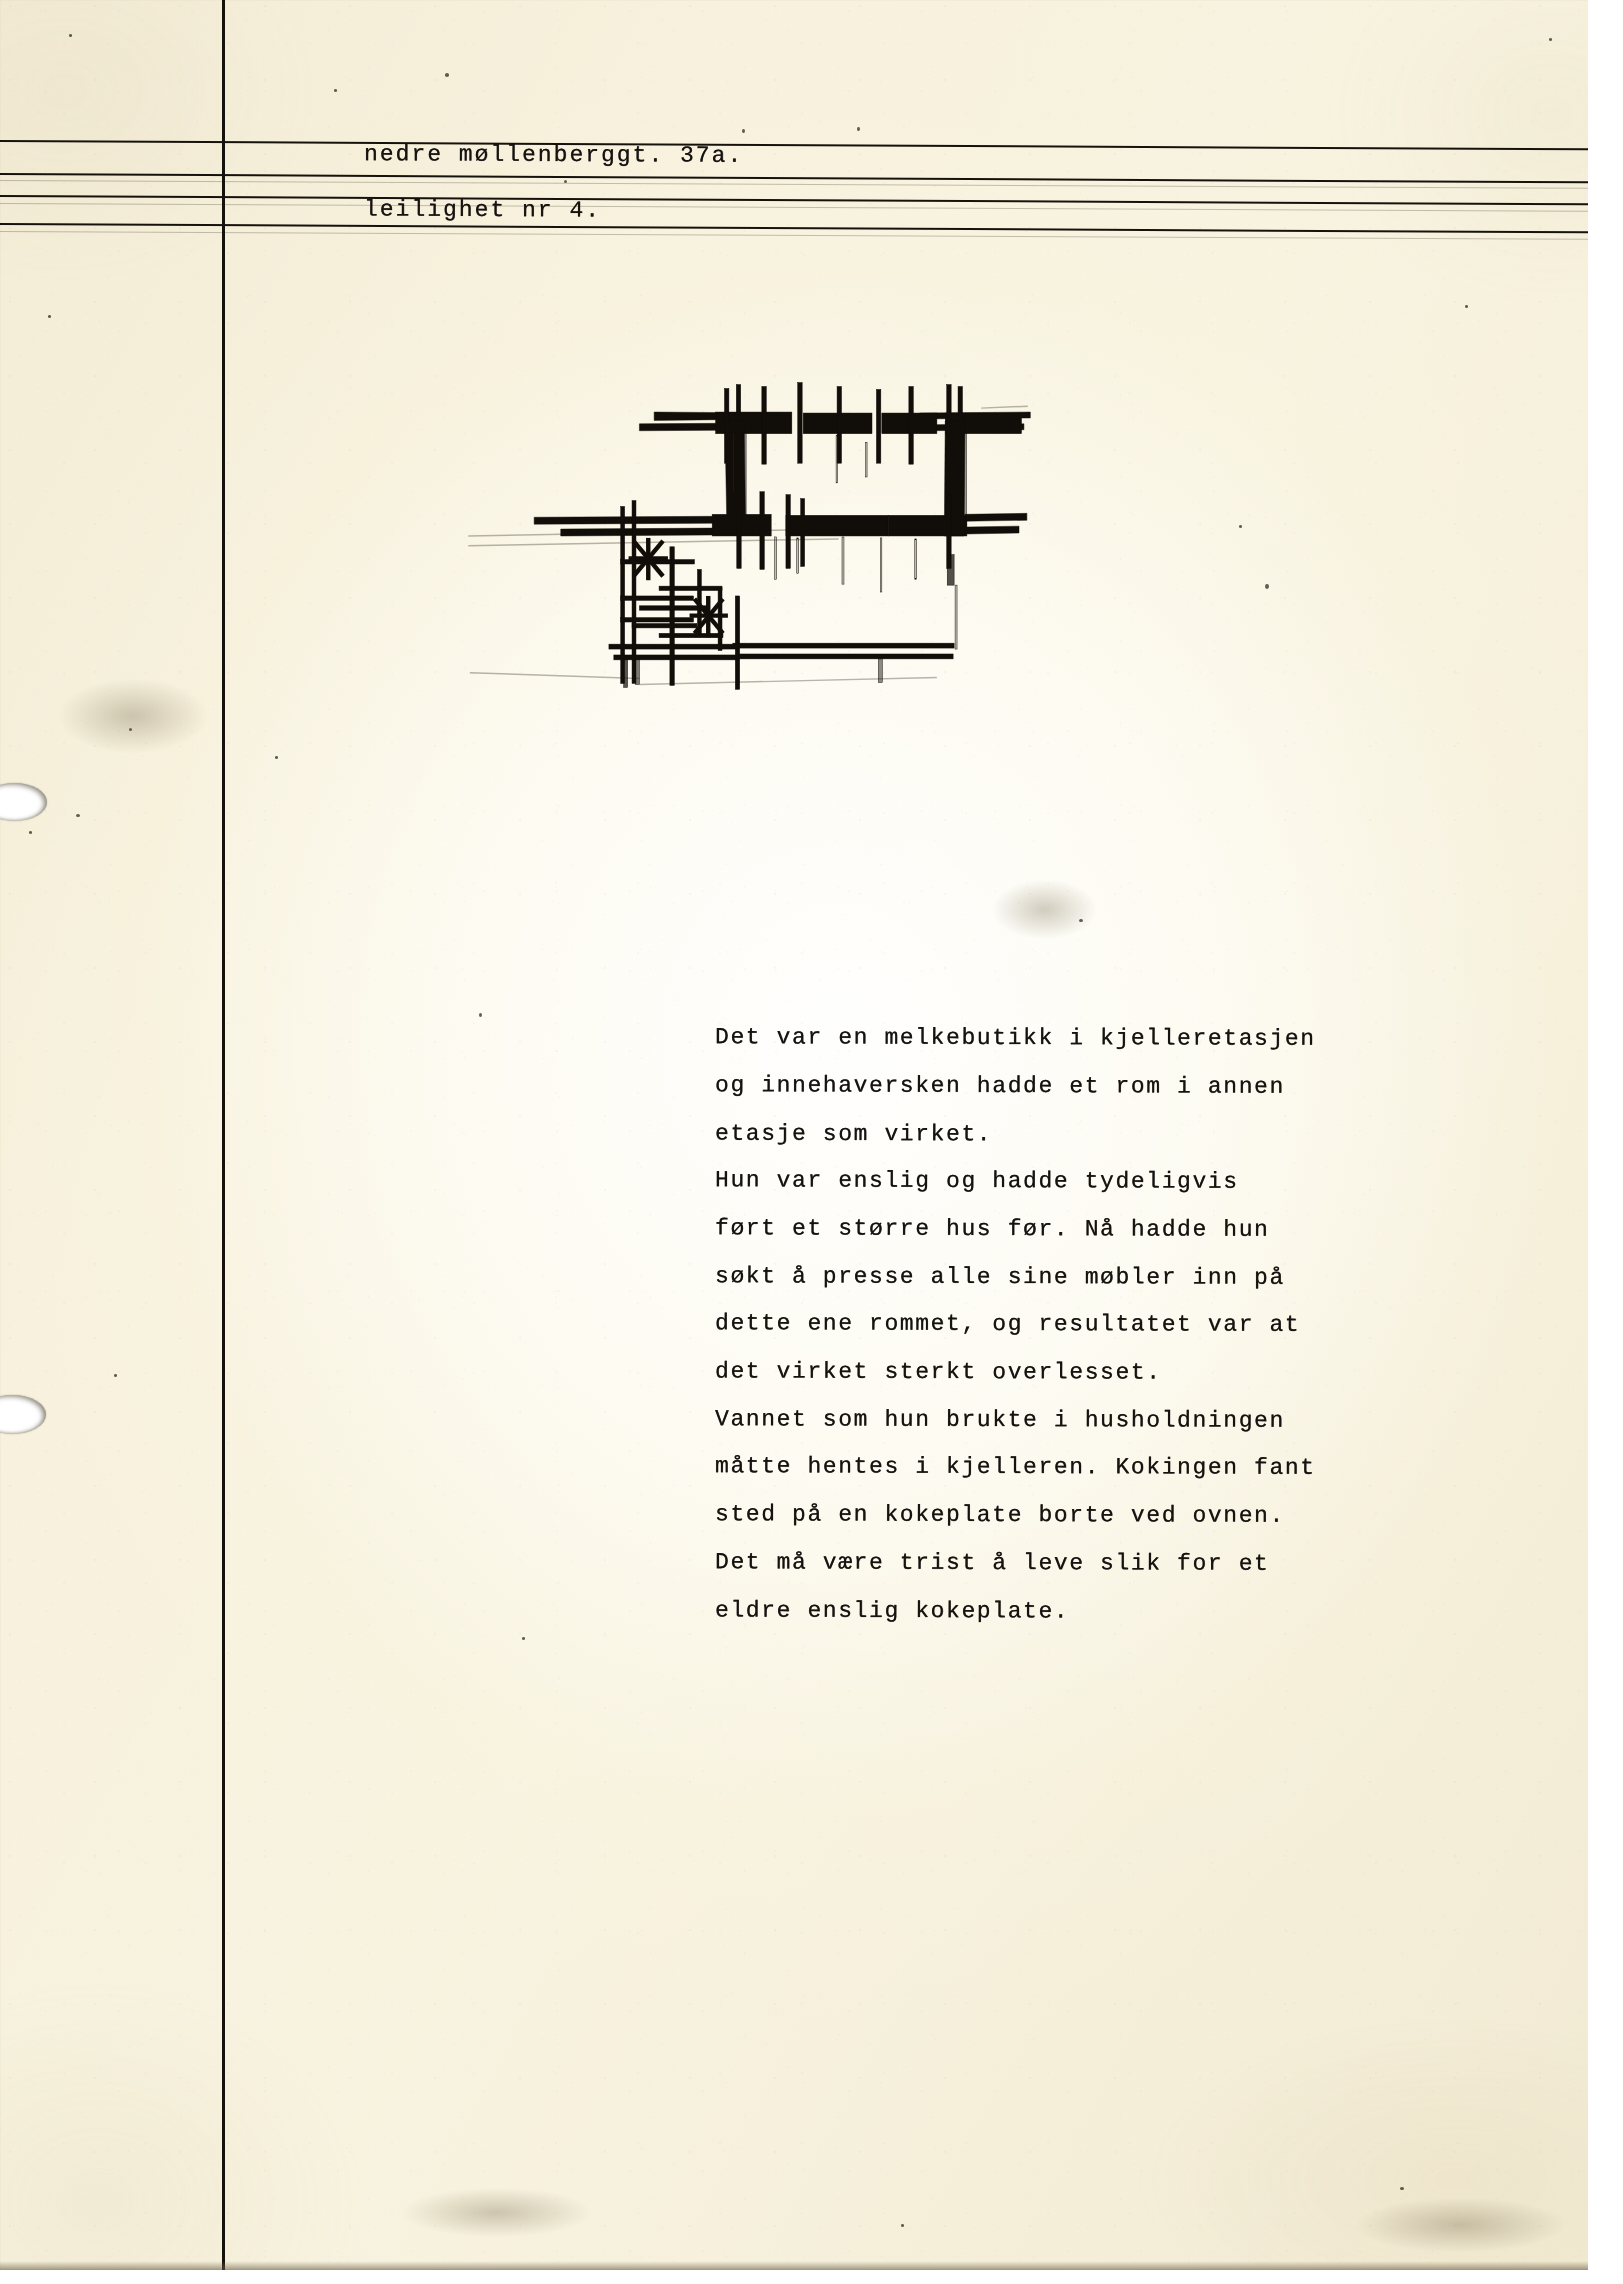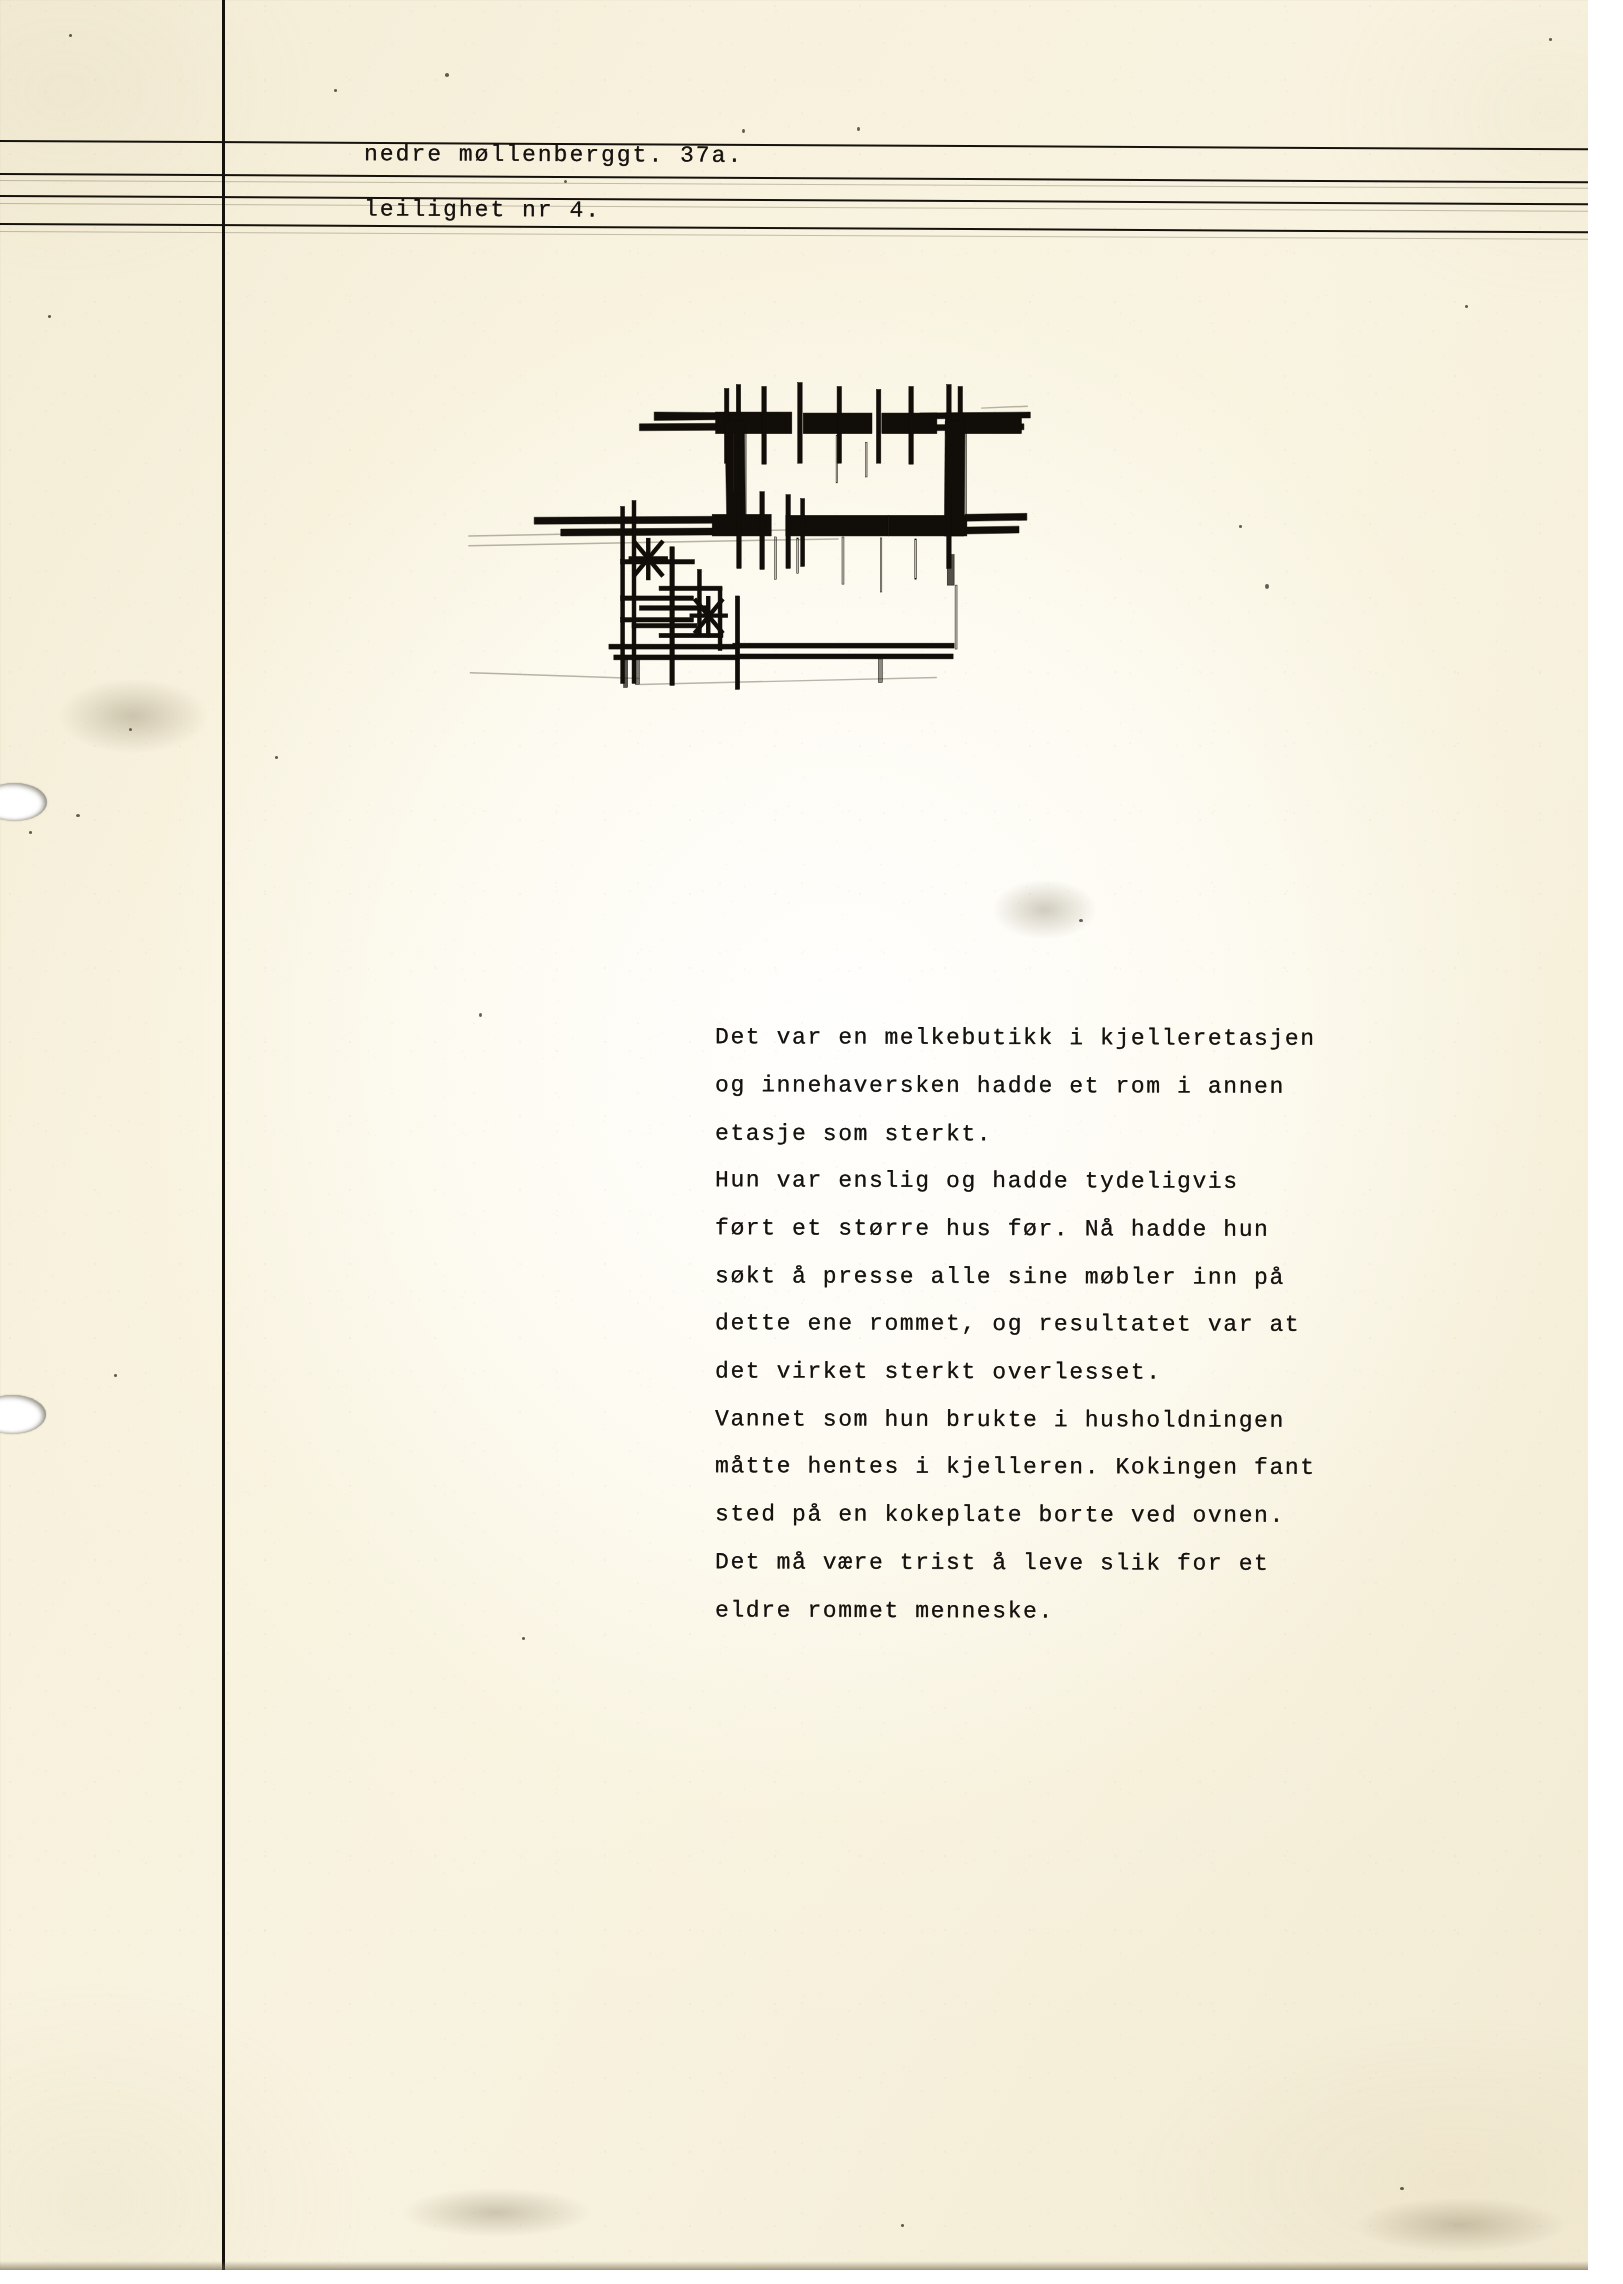--- a/index.html
+++ b/index.html
@@ -295,31 +295,31 @@
         <rect x="1490" y="880" width="3" height="120"></rect>
         <rect x="1700" y="886" width="3" height="96"></rect>
         <rect x="1942" y="1190" width="4" height="130"></rect>
         <rect x="1760" y="900" width="3" height="70"></rect>
       </g>
     </g>
   </svg>
 
   <div class="tw body-line" style="left:715px; top:1025px; transform: rotate(0.16deg);">Det var en melkebutikk i kjelleretasjen</div>
   <div class="tw body-line" style="left:715px; top:1073px; transform: rotate(0.16deg);">og innehaversken hadde et rom i annen</div>
-  <div class="tw body-line" style="left:715px; top:1121px; transform: rotate(0.16deg);">etasje som sterkt.</div>
+  <div class="tw body-line" style="left:715px; top:1121px; transform: rotate(0.16deg);">etasje som virket.</div>
   <div class="tw body-line" style="left:715px; top:1168px; transform: rotate(0.16deg);">Hun var enslig og hadde tydeligvis</div>
   <div class="tw body-line" style="left:715px; top:1216px; transform: rotate(0.16deg);">ført et større hus før. Nå hadde hun</div>
   <div class="tw body-line" style="left:715px; top:1264px; transform: rotate(0.16deg);">søkt å presse alle sine møbler inn på</div>
   <div class="tw body-line" style="left:715px; top:1311px; transform: rotate(0.16deg);">dette ene rommet, og resultatet var at</div>
   <div class="tw body-line" style="left:715px; top:1359px; transform: rotate(0.16deg);">det virket sterkt overlesset.</div>
   <div class="tw body-line" style="left:715px; top:1407px; transform: rotate(0.16deg);">Vannet som hun brukte i husholdningen</div>
   <div class="tw body-line" style="left:715px; top:1454px; transform: rotate(0.16deg);">måtte hentes i kjelleren. Kokingen fant</div>
   <div class="tw body-line" style="left:715px; top:1502px; transform: rotate(0.16deg);">sted på en kokeplate borte ved ovnen.</div>
   <div class="tw body-line" style="left:715px; top:1550px; transform: rotate(0.16deg);">Det må være trist å leve slik for et</div>
-  <div class="tw body-line" style="left:715px; top:1598px; transform: rotate(0.16deg);">eldre rommet menneske.</div>
+  <div class="tw body-line" style="left:715px; top:1598px; transform: rotate(0.16deg);">eldre enslig kokeplate.</div>
 
   <div class="speck" style="left:69px;  top:34px;   width:3.4px;  height:3px;"></div>
   <div class="speck" style="left:1549px; top:38px;   width:3px;  height:2.5px;"></div>
   <div class="speck" style="left:334px;  top:89px;  width:3px;  height:2.5px;"></div>
   <div class="speck" style="left:445px;  top:73px;  width:4.4px;  height:3.9px;"></div>
   <div class="speck" style="left:742px; top:129px;  width:3px;  height:4.4px;"></div>
   <div class="speck" style="left:857px; top:127px;  width:3px;  height:4.4px;"></div>
   <div class="speck" style="left:564px; top:180px;  width:3px;  height:3px;"></div>
   <div class="speck" style="left:48px;   top:315px;  width:3.4px;  height:3px;"></div>
   <div class="speck" style="left:1465px; top:305px;  width:3.4px;  height:3px;"></div>

